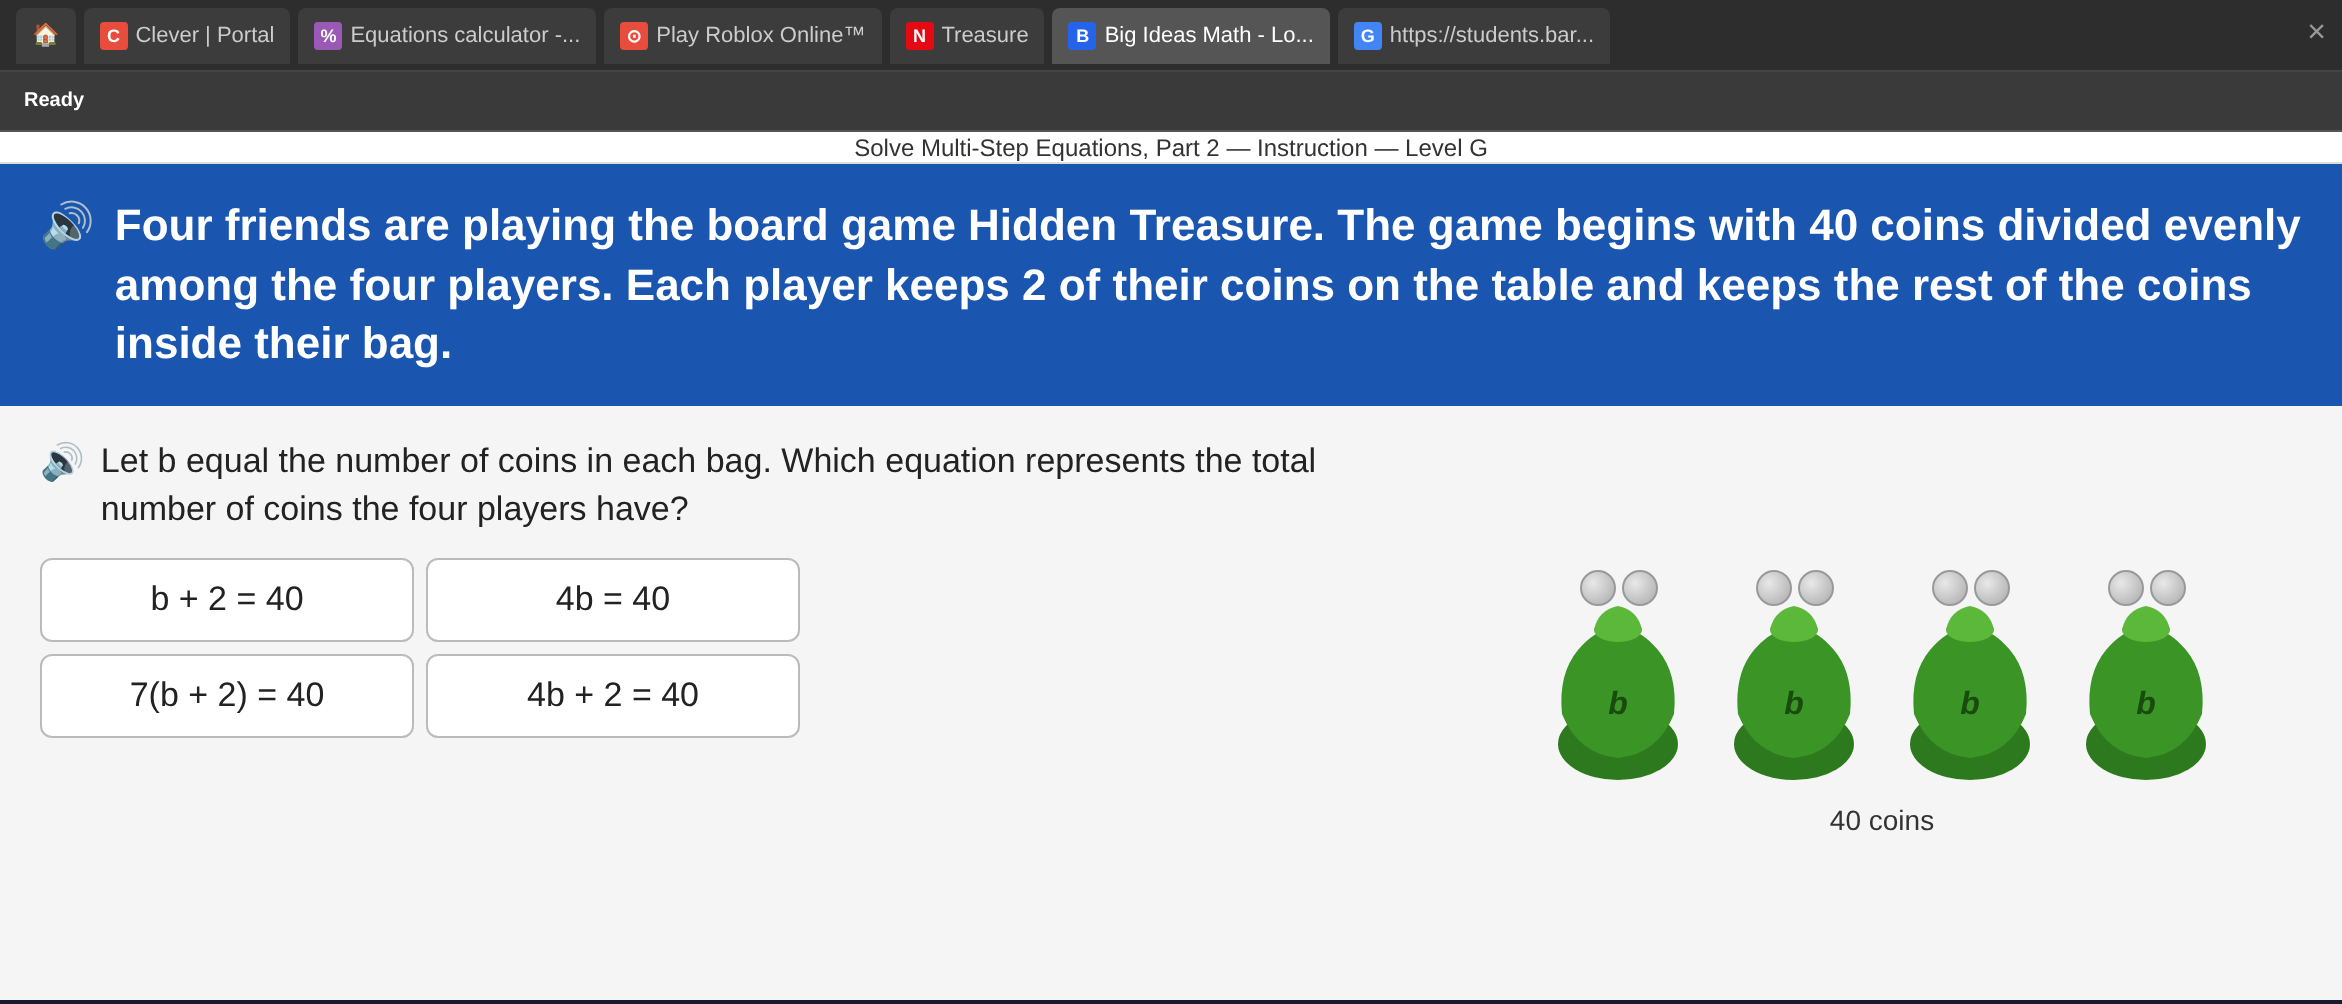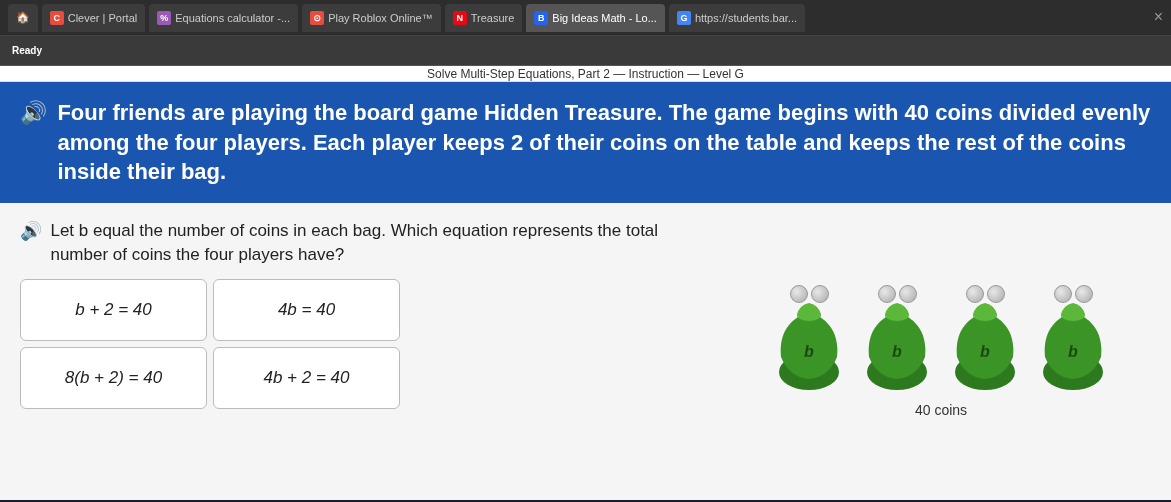--- a/index.html
+++ b/index.html
@@ -161,26 +161,25 @@
       display: grid;
       grid-template-columns: 1fr 1fr;
       gap: 6px;
       max-width: 380px;
     }
 
     .answer-btn {
       background: white;
       border: 1.5px solid #bbb;
       border-radius: 6px;
-      padding: 20px 16px;
+      padding: 10px 16px;
       font-size: 17px;
       cursor: pointer;
       text-align: center;
       color: #222;
-      font-style: italic;
     }
 
     
     .right-panel {
       width: 420px;
       display: flex;
       flex-direction: column;
       align-items: center;
       justify-content: center;
       gap: 6px;
@@ -280,21 +279,21 @@
   <div class="lower-content">
 
     <div class="left-panel">
       <div class="question-sub">
         <span class="speaker-sm">🔊</span>
         <span>Let b equal the number of coins in each bag. Which equation represents the total number of coins the four players have?</span>
       </div>
       <div class="answer-grid">
         <button class="answer-btn">b + 2 = 40</button>
         <button class="answer-btn">4b = 40</button>
-        <button class="answer-btn">8(b + 2) = 40</button>
+        <button class="answer-btn">7(b + 2) = 40</button>
         <button class="answer-btn">4b + 2 = 40</button>
       </div>
     </div>
 
     <div class="right-panel">
       <div class="bags-row">
 
         <div class="bag-wrapper">
           <div class="coins-above">
             <div class="coin-circle"></div>

